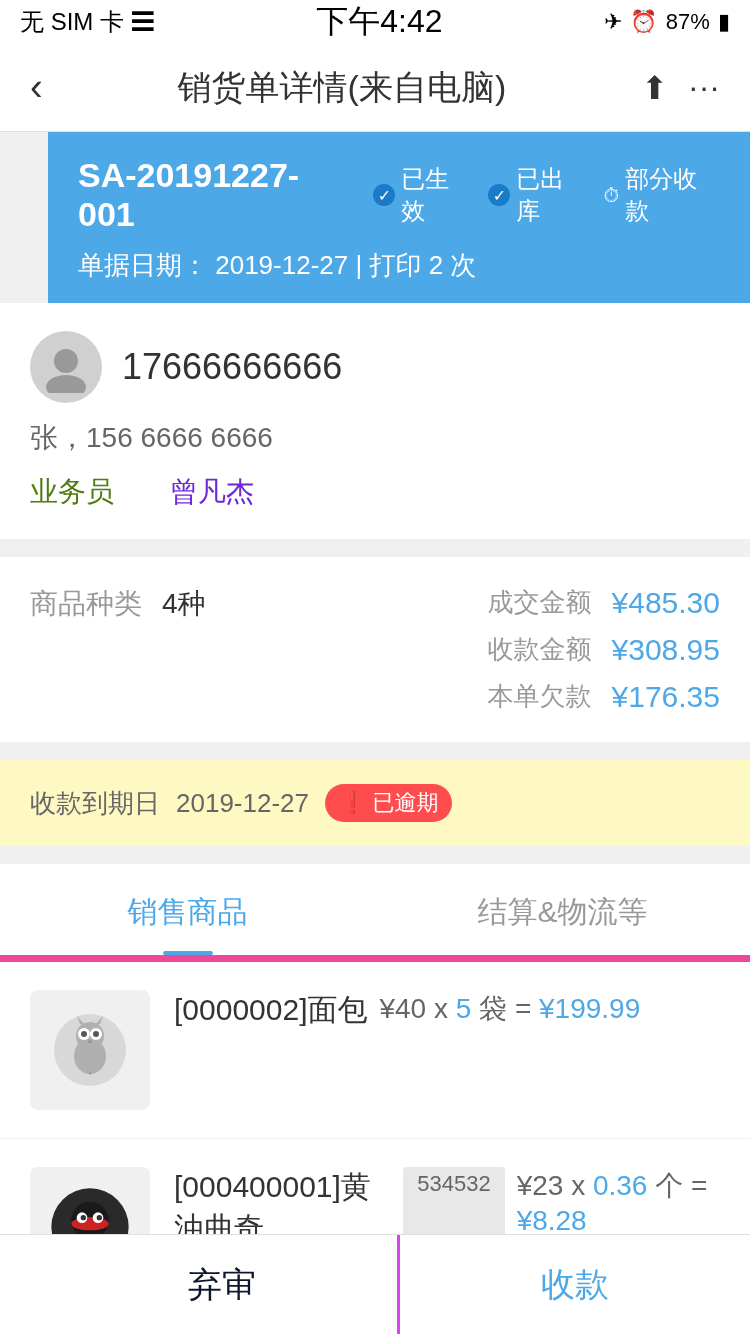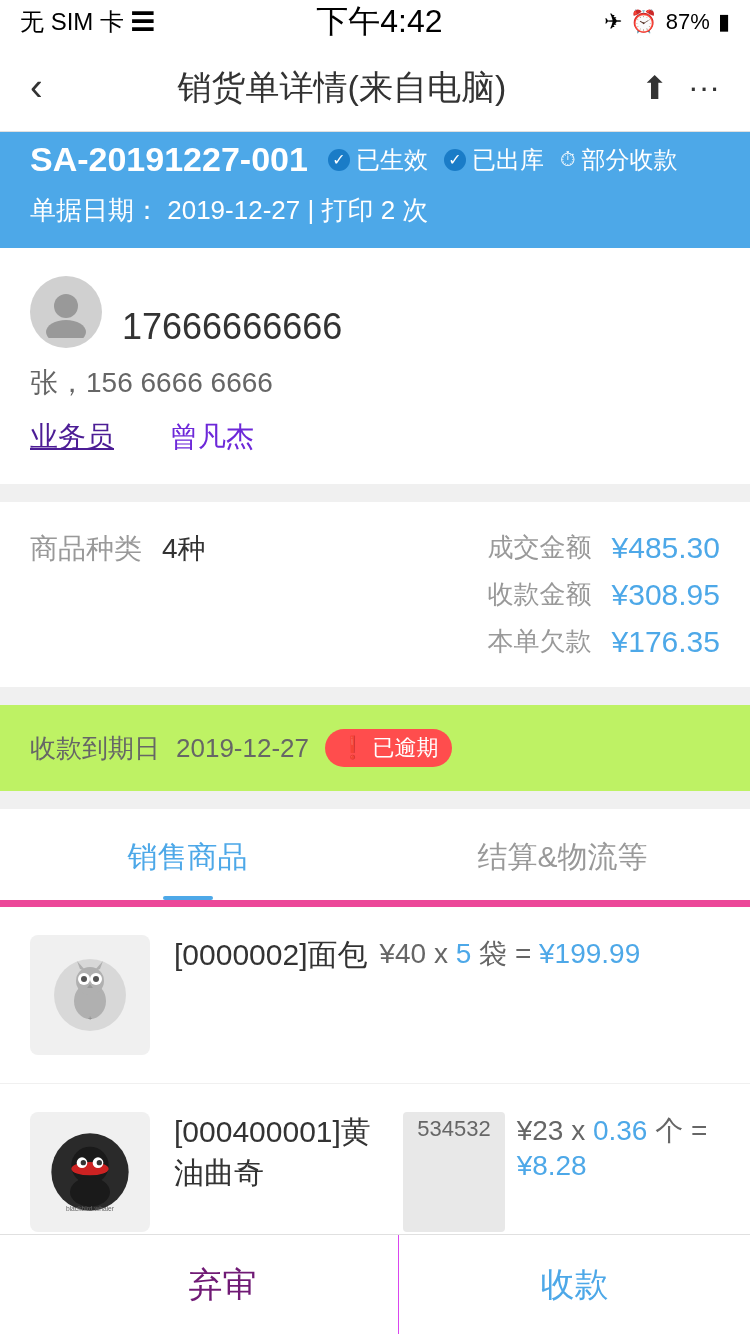--- a/index.html
+++ b/index.html
@@ -57,21 +57,22 @@
     }
     .nav-icon {
       font-size: 32px;
       color: #333;
       cursor: pointer;
     }
 
     
     .header-banner {
       background: #4da8e8;
-      padding: 8px 30px 20px;
+      padding: 24px 30px 20px;
+      margin-left: 48px;
     }
     .header-banner-row1 {
       display: flex;
       align-items: center;
       gap: 20px;
       margin-bottom: 14px;
     }
     .order-id {
       font-size: 34px;
       font-weight: bold;
@@ -119,21 +120,21 @@
     .customer-section {
       background: #fff;
       padding: 28px 30px;
       display: flex;
       flex-direction: column;
       gap: 16px;
       margin-bottom: 2px;
     }
     .customer-top {
       display: flex;
-      align-items: flex-end;
+      align-items: center;
       gap: 20px;
     }
     .avatar {
       width: 72px;
       height: 72px;
       border-radius: 50%;
       background: #d0d0d0;
       display: flex;
       align-items: center;
       justify-content: center;
@@ -149,21 +150,21 @@
       font-size: 28px;
       color: #666;
     }
     .customer-meta {
       display: flex;
       gap: 60px;
       font-size: 28px;
       color: #666;
     }
     .meta-item { display: flex; gap: 12px; }
-    .meta-label { color: #4c1d95; text-decoration: underline; }
+    .meta-label { color: #4d7c0f; }
     .meta-value { color: #6d28d9; margin-left: 44px; }
 
     
     .stats-section {
       background: #fff;
       padding: 28px 30px;
       display: flex;
       justify-content: space-between;
       align-items: flex-start;
       margin-bottom: 2px;
@@ -181,21 +182,21 @@
       display: flex;
       gap: 20px;
       align-items: center;
       font-size: 26px;
     }
     .stats-row-label { color: #999; }
     .amount-blue { color: #4da8e8; font-size: 30px; }
 
     
     .due-section {
-      background: #bef264;
+      background: #fef9c3;
       padding: 24px 30px;
       display: flex;
       align-items: center;
       gap: 16px;
       font-size: 26px;
       color: #666;
       margin-bottom: 2px;
     }
     .overdue-badge {
       background: #ff4d4d;
@@ -298,21 +299,21 @@
       display: flex;
     }
     .bottom-btn {
       flex: 1;
       display: flex;
       align-items: center;
       justify-content: center;
       font-size: 34px;
       cursor: pointer;
     }
-    .bottom-btn.reject { color: #701a75; border-right: 1px solid #d946ef; padding-left: 47px; }
+    .bottom-btn.reject { color: #0f172a; border-right: 3px solid #d946ef; padding-left: 47px; }
     .bottom-btn.collect { color: #4da8e8; }
 
     
     .divider {
       height: 16px;
       background: #f0f0f0;
     }
   </style>
 </head>
 <body>

